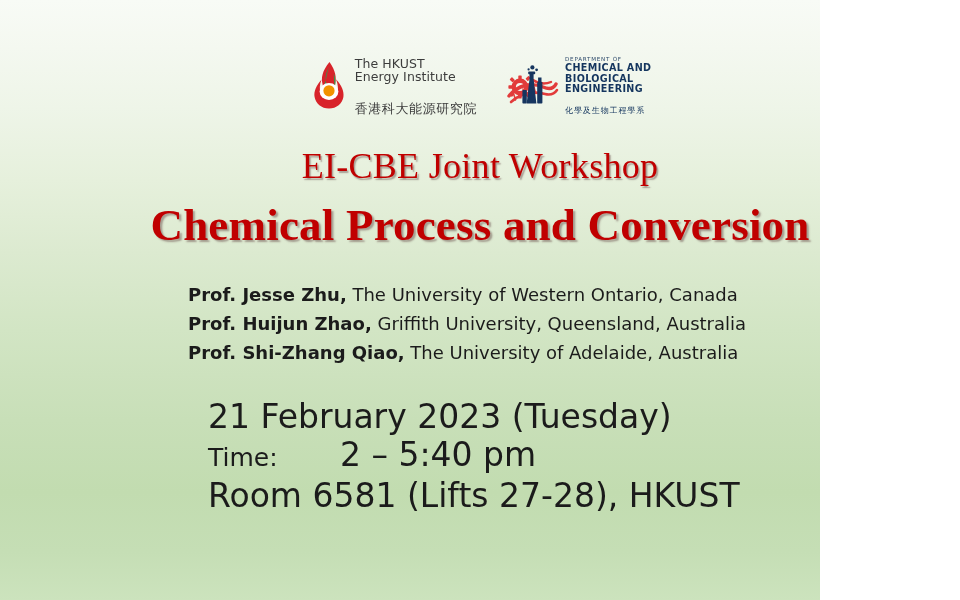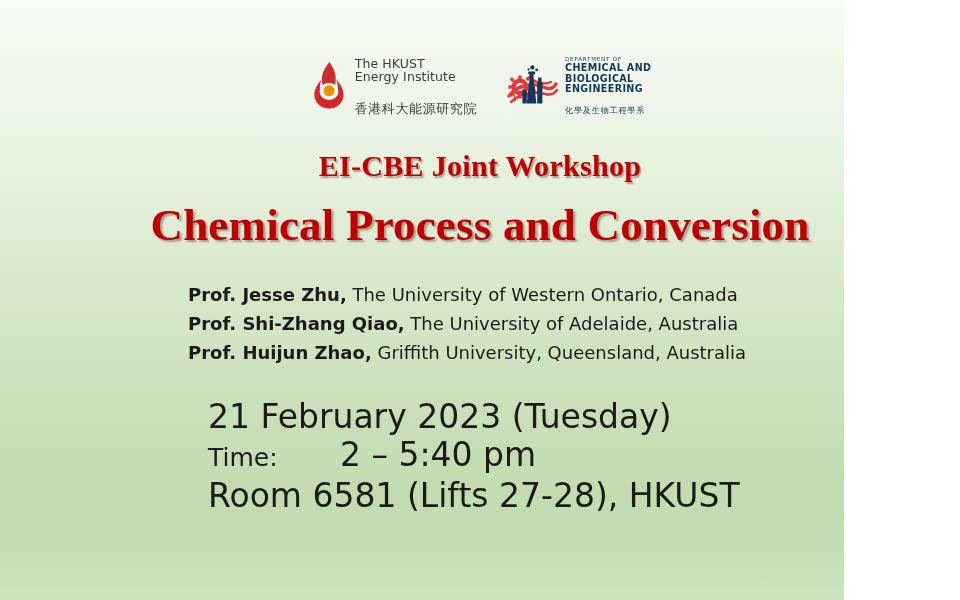--- a/index.html
+++ b/index.html
@@ -22,21 +22,20 @@
         #f4f8f0 8%,
         #eef5e8 18%,
         #e6f0dc 30%,
         #dcead0 42%,
         #d2e5c4 55%,
         #c8dfb8 70%,
         #c2dcb0 82%,
         #c5deb5 92%,
         #cce3bd 100%);
     overflow: hidden;
-    padding-left: 24px;
   }
 
   
   .logo-row {
     position: absolute;
     top: 56px;
     left: 0;
     width: 960px;
     display: flex;
     justify-content: center;
@@ -108,22 +107,22 @@
   
   .title-wrap {
     position: absolute;
     top: 148px;
     left: 0;
     width: 960px;
     text-align: center;
   }
   .title-sub {
     font-family: "Liberation Serif", "DejaVu Serif", serif;
-    font-weight: bold;
-    font-size: 30px;
+    font-weight: normal;
+    font-size: 36px;
     line-height: 36px;
     color: #C00000;
     text-shadow: 1.6px 1.6px 1.4px rgba(90, 60, 60, 0.45);
     letter-spacing: 0.3px;
   }
   .title-main {
     font-family: "Liberation Serif", "DejaVu Serif", serif;
     font-weight: bold;
     font-size: 45px;
     line-height: 54px;
@@ -258,24 +257,24 @@
   <div class="title-wrap">
     <div class="title-sub">EI-CBE Joint Workshop</div>
     <div class="title-main">Chemical Process and Conversion</div>
   </div>
 
   <div class="speakers">
     <div class="speaker-line">
       <span class="nm">Prof. Jesse Zhu,</span><span> The University of Western Ontario, Canada</span>
     </div>
     <div class="speaker-line">
+      <span class="nm">Prof. Huijun Zhao,</span><span> Griffith University, Queensland, Australia</span>
+    </div>
+    <div class="speaker-line">
       <span class="nm">Prof. Shi-Zhang Qiao,</span><span> The University of Adelaide, Australia</span>
-    </div>
-    <div class="speaker-line">
-      <span class="nm">Prof. Huijun Zhao,</span><span> Griffith University, Queensland, Australia</span>
     </div>
   </div>
 
   <div class="details">
     <div class="detail-row">
       <span class="detail-value">21 February 2023 (Tuesday)</span>
     </div>
     <div class="detail-row">
       <span class="detail-label">Time:</span>
       <span class="detail-value">2 – 5:40 pm</span>

